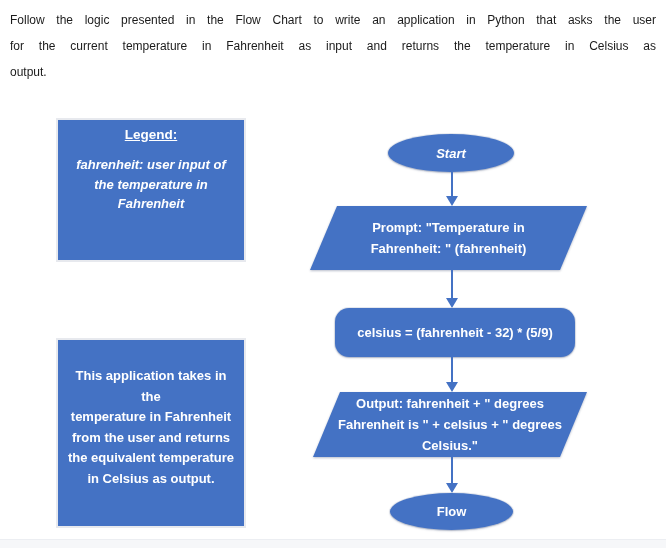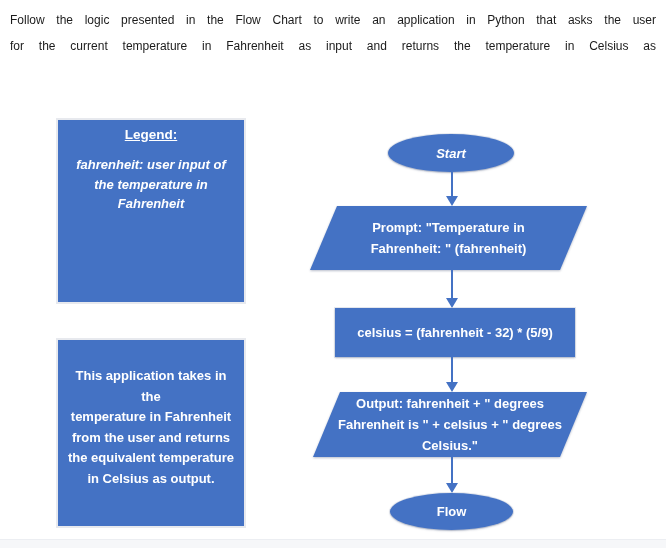--- a/index.html
+++ b/index.html
@@ -11,30 +11,30 @@
   .instructions{position:absolute;left:10px;top:7px;width:646px;color:var(--body-text,#1b1b1b);
     font-size:12px;line-height:26px;}
   .instructions .line{text-align:justify;text-align-last:justify;}
   .instructions .line.last{text-align:left;text-align-last:left;}
   
   .side-box{
     position:absolute;left:56px;width:190px;box-sizing:border-box;
     background:var(--shape-fill,#4472C4);border:2px solid #e7e9ee;
     color:var(--shape-text,#ffffff);font-weight:bold;font-size:13px;text-align:center;
   }
-  .side-box.legend{top:118px;height:186px;padding:7px 9px;}
+  .side-box.legend{top:118px;height:144px;padding:7px 9px;}
   .side-box.description{top:338px;height:190px;padding:26px 9px 8px 9px;}
   .box-title{font-size:13.5px;text-decoration:underline;margin-bottom:13px;}
   .box-item{white-space:pre-line;line-height:19.5px;margin-bottom:19px;font-style:italic;}
   .box-body{white-space:pre-line;line-height:20.5px;}
   
   .node{
     position:absolute;background:var(--shape-fill,#4472C4);color:var(--shape-text,#ffffff);
     display:flex;align-items:center;justify-content:center;text-align:center;
-    font-weight:bold;font-size:13px;box-sizing:border-box;
+    font-weight:bold;font-size:13px;box-sizing:border-box;border-radius:14px;
   }
   .terminator{border-radius:50%;box-shadow:0 1px 2px rgba(100,110,140,.45),0 0 0 1px rgba(190,198,215,.35);}
   .process{box-shadow:0 1px 2px rgba(100,110,140,.45),0 0 0 1px rgba(190,198,215,.35);}
   .io-wrap{position:absolute;filter:drop-shadow(0 1px 1px rgba(100,110,140,.45));}
   .io{
     position:relative;width:100%;height:100%;background:var(--shape-fill,#4472C4);
     clip-path:polygon(27px 0,100% 0,calc(100% - 27px) 100%,0 100%);
     display:flex;align-items:center;justify-content:center;text-align:center;
     color:var(--shape-text,#ffffff);font-weight:bold;font-size:13px;
   }
@@ -58,20 +58,21 @@
     background:var(--bottom-strip,#f6f7f9);border-top:1px solid #eceef2;}
 </style>
 </head>
 <body>
 
 <div class="canvas">
 
   <div class="instructions">
     <div class="line">Follow the logic presented in the Flow Chart to write an application in Python that asks the user</div>
     <div class="line">for the current temperature in Fahrenheit as input and returns the temperature in Celsius as</div>
+    <div class="line last">output.</div>
   </div>
 
   <div class="side-box legend">
     <div class="box-title">Legend:</div>
     <div class="box-item">fahrenheit: user input of
 the temperature in
 Fahrenheit</div>
   </div>
 
   <div class="side-box description">

